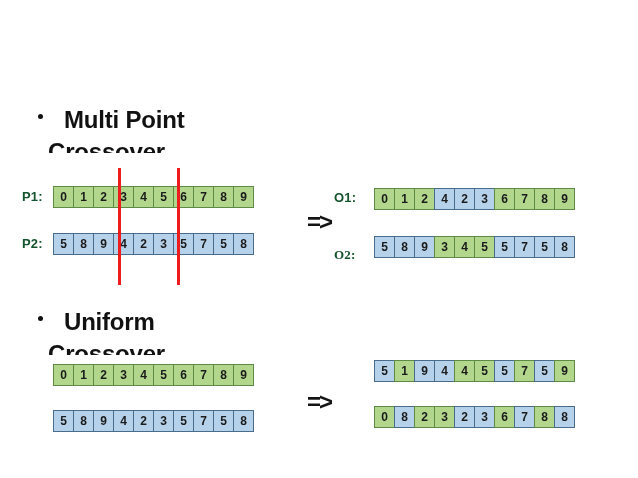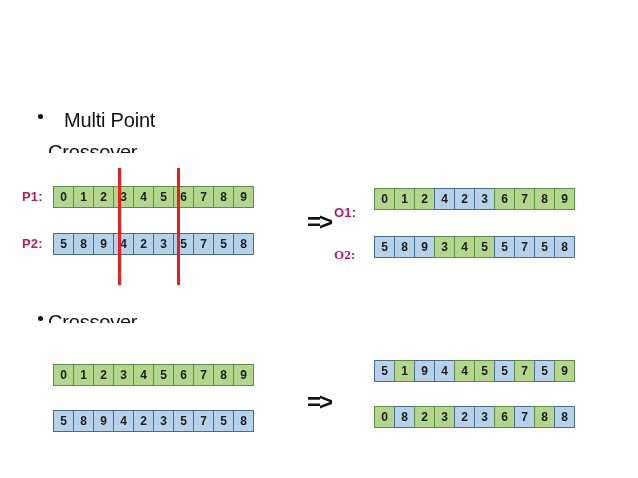--- a/index.html
+++ b/index.html
@@ -25,23 +25,23 @@
   }
 
   
   .bullet-block {
     position: absolute;
     width: 250px;
   }
   .bullet-line {
     display: block;
     position: relative;
-    font-size: 20px;
+    font-size: 24px;
     line-height: 32px;
-    font-weight: 400;
+    font-weight: 700;
     letter-spacing: -0.2px;
     color: #111111;
     white-space: nowrap;
   }
   .bullet-dot {
     position: absolute;
     left: 6px;
     top: 10px;
     width: 5px;
     height: 5px;
@@ -86,21 +86,21 @@
   .cell.blue {
     background: #b6d2ea;
     border-color: #4a6c8c;
   }
 
   
   .row-label {
     position: absolute;
     font-size: 13px;
     font-weight: 700;
-    color: #be185d;
+    color: #14532d;
     letter-spacing: 0.2px;
   }
 
   
   .arrow {
     position: absolute;
     font-size: 24px;
     font-weight: 700;
     color: #141414;
     letter-spacing: -2px;
@@ -120,26 +120,27 @@
 <div class="slide">
 
   <div class="bullet-block" id="bullet-multi">
     <span class="bullet-dot"></span>
     <span class="bullet-line bullet-text-1">Multi Point</span>
     <span class="bullet-line bullet-text-2">Crossover</span>
   </div>
 
   <div class="bullet-block" id="bullet-uniform">
     <span class="bullet-dot"></span>
+    <span class="bullet-line bullet-text-1">Uniform</span>
     <span class="bullet-line bullet-text-2">Crossover</span>
   </div>
 
   <div class="row-label" style="left:22px; top:189px;">P1:</div>
   <div class="row-label" style="left:22px; top:236px;">P2:</div>
-  <div class="row-label" style="left:334px; top:205px;">O1:</div>
+  <div class="row-label" style="left:334px; top:190px;">O1:</div>
   <div class="row-label" style="left:334px; top:247px;font-family:Liberation Serif, serif;">O2:</div>
   <div class="arrow" style="left:307px; top:208px;">=&gt;</div>
 
   <div class="chrom-row" style="left:53px; top:186px;">
       <div class="cell green">0</div>
       <div class="cell green">1</div>
       <div class="cell green">2</div>
       <div class="cell green">3</div>
       <div class="cell green">4</div>
       <div class="cell green">5</div>

